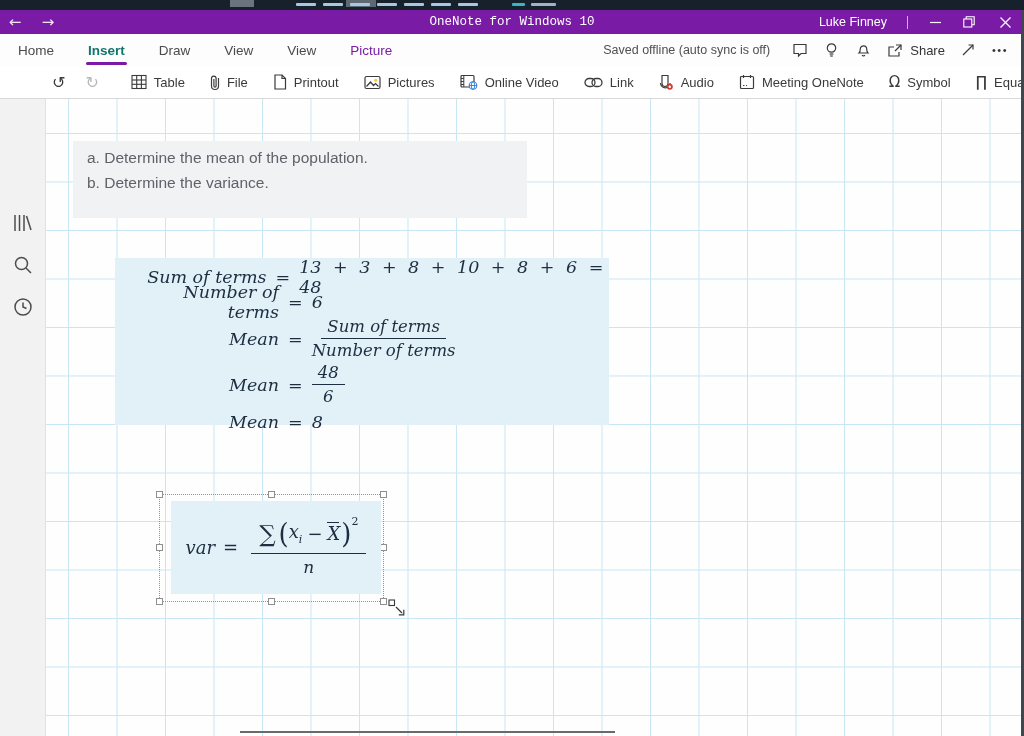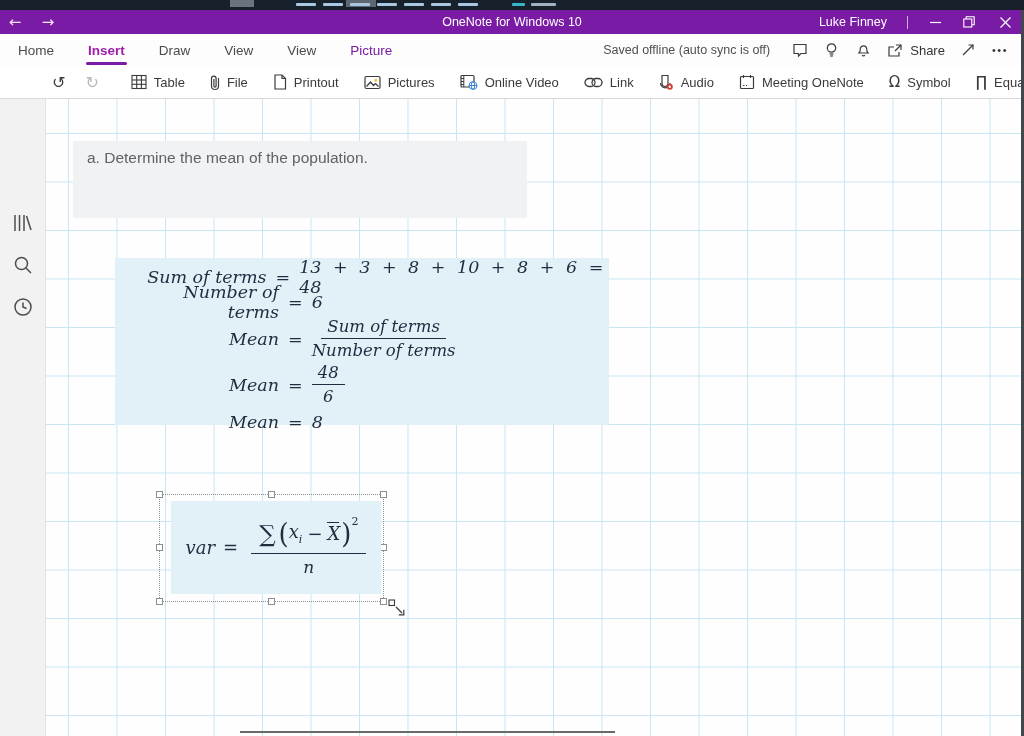--- a/index.html
+++ b/index.html
@@ -10,32 +10,32 @@
   
   #top-strip { position:absolute; left:0; top:0; width:1024px; height:10px; background:#16212c; }
   .bg-tabblock { position:absolute; top:0; height:7px; background:#5d6873; }
   .bg-dash { position:absolute; top:3px; height:3px; width:20px; background:#a9c7e0; border-radius:1px; }
 
   
   #titlebar { position:absolute; left:0; top:10px; width:1024px; height:24px; background:#7a1ba6;
               color:#fff; display:flex; align-items:center; }
   .nav-arrow { font-family:"DejaVu Sans",sans-serif; font-size:15px; color:#f2e4f7; width:30px;
                text-align:center; cursor:default; }
-  #tb-title { position:absolute; left:0; right:0; text-align:center; font-size:12.5px; color:#ffffff; }
+  #tb-title { position:absolute; left:0; right:0; text-align:center; font-size:12.5px; color:#ffffff;font-family:Liberation Mono, monospace; }
   #tb-right { position:absolute; right:0; top:0; height:24px; display:flex; align-items:center; }
   #tb-user { font-size:12.5px; color:#fff; padding:0 20px; }
   #tb-div { width:1px; height:13px; background:rgba(255,255,255,.65); margin-right:10px; }
   .winbtn { width:34px; height:24px; display:flex; align-items:center; justify-content:center; }
 
   
   #menubar { position:absolute; left:0; top:34px; width:1024px; height:32px; background:#fdfdfd;
              display:flex; align-items:center;text-align:right; }
   .mtab { position:relative; font-size:13.5px; color:#4b4b4b; margin-left:30px; padding:6px 2px; }
   .mtab:first-child { margin-left:16px; }
-  .mtab.active { color:#a21caf; font-weight:bold; }
+  .mtab.active { color:#0f766e; font-weight:bold; }
   .mtab.contextual { color:#7a1ba6; }
   .tab-underline { position:absolute; left:0; right:0; bottom:-1px; height:3px; background:#7a1ba6; border-radius:2px; }
   #menu-right { position:absolute; right:0; top:0; height:32px; display:flex; align-items:center; gap:15px; padding-right:16px; }
   #sync-status { font-size:12.5px; color:#4f4f4f; margin-right:6px; }
   .micon { width:17px; height:17px; display:flex; align-items:center; justify-content:center; }
   #share-group { display:flex; align-items:center; gap:7px; font-size:13px; color:#333; }
   #more-dots { font-size:11px; letter-spacing:1.5px; color:#333; }
 
   
   #ribbon { position:absolute; left:0; top:66px; width:1024px; height:33px; background:#ffffff;
@@ -314,20 +314,21 @@
         <circle cx="11" cy="11" r="8"></circle>
           <polyline points="11,6.5 11,11 14.5,12.5"></polyline>
       </svg>
     </div>
   </div>
 
   <div id="canvas">
 
     <div id="problem">
       <div>a. Determine the mean of the population.</div>
+      <div>b. Determine the variance.</div>
     </div>
 
     <div id="meanbox">
       <div class="mrow row-plain">
         <span class="lhs">Sum of terms</span>
         <span class="eq">=</span>
         <span class="rhs spaced">13 + 3 + 8 + 10 + 8 + 6 = 48</span>
       </div>
       <div class="mrow row-plain">
         <span class="lhs">Number of terms</span>

